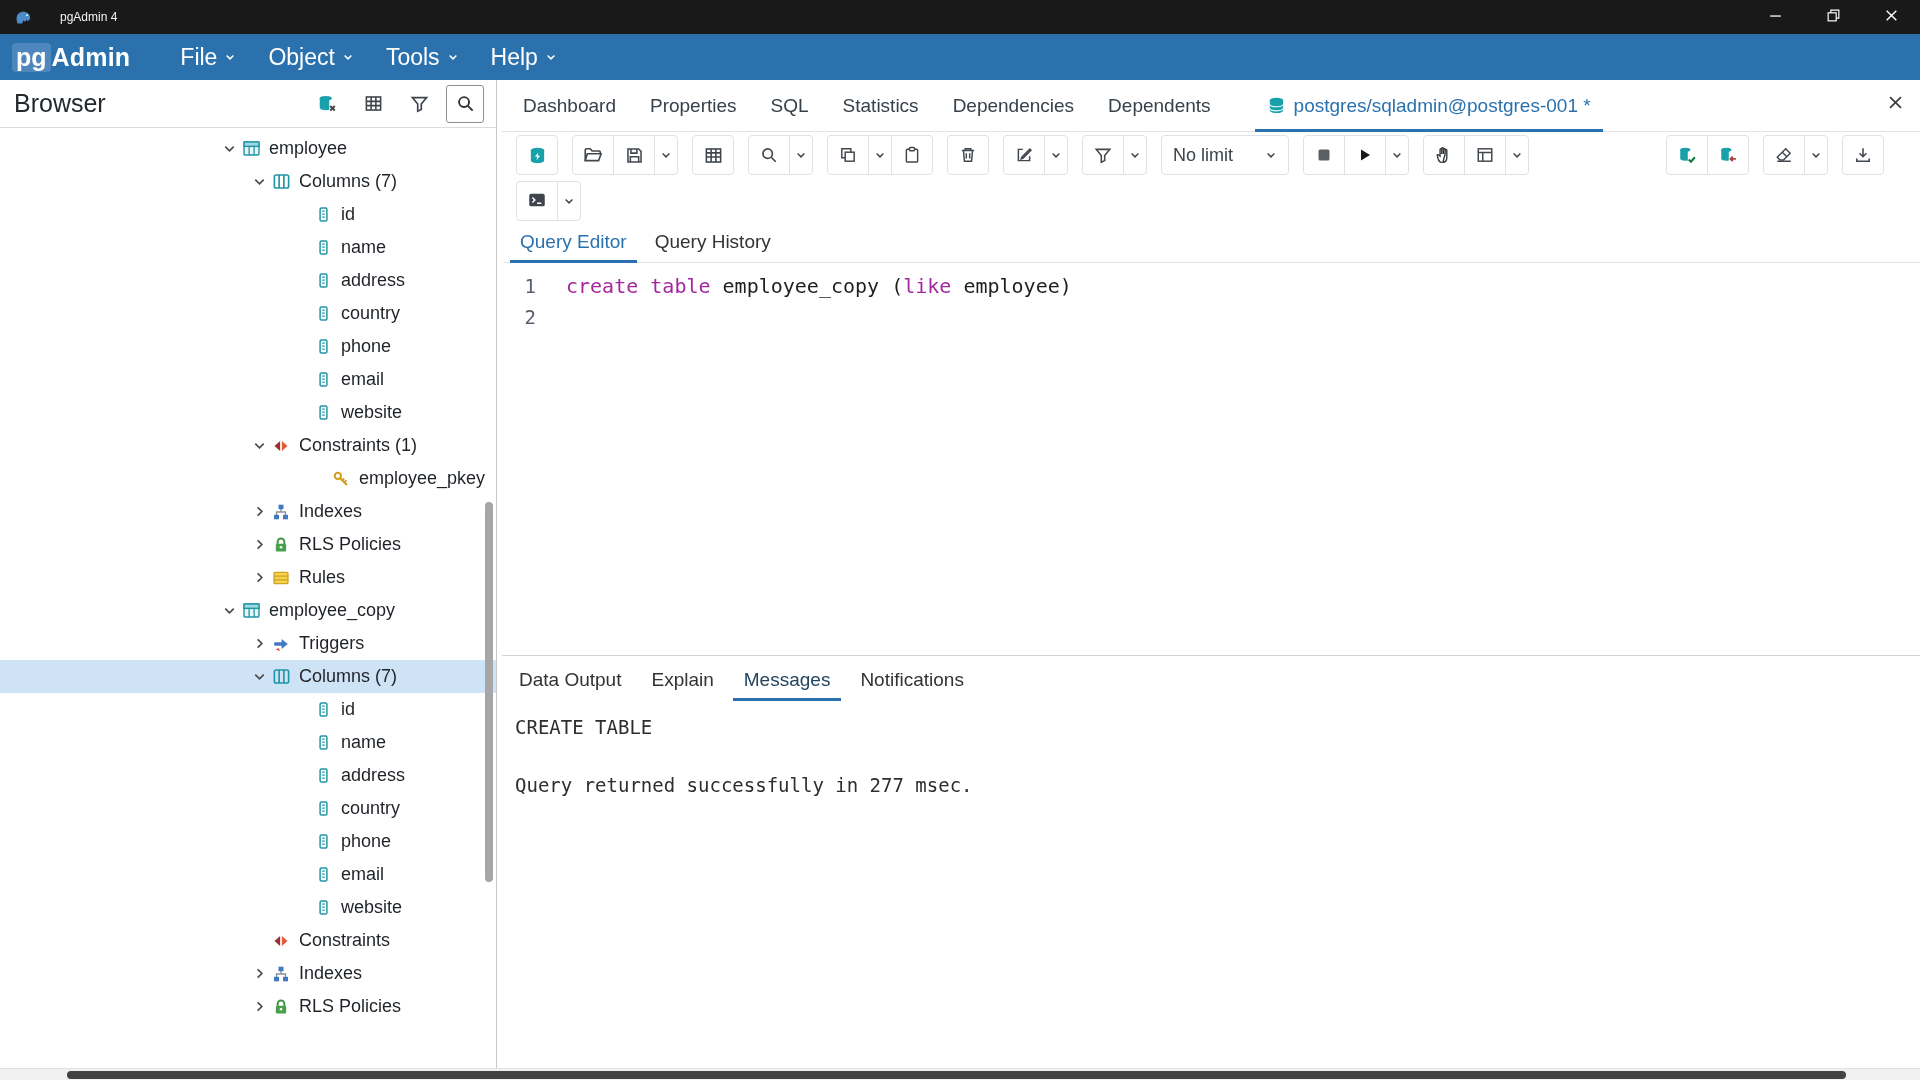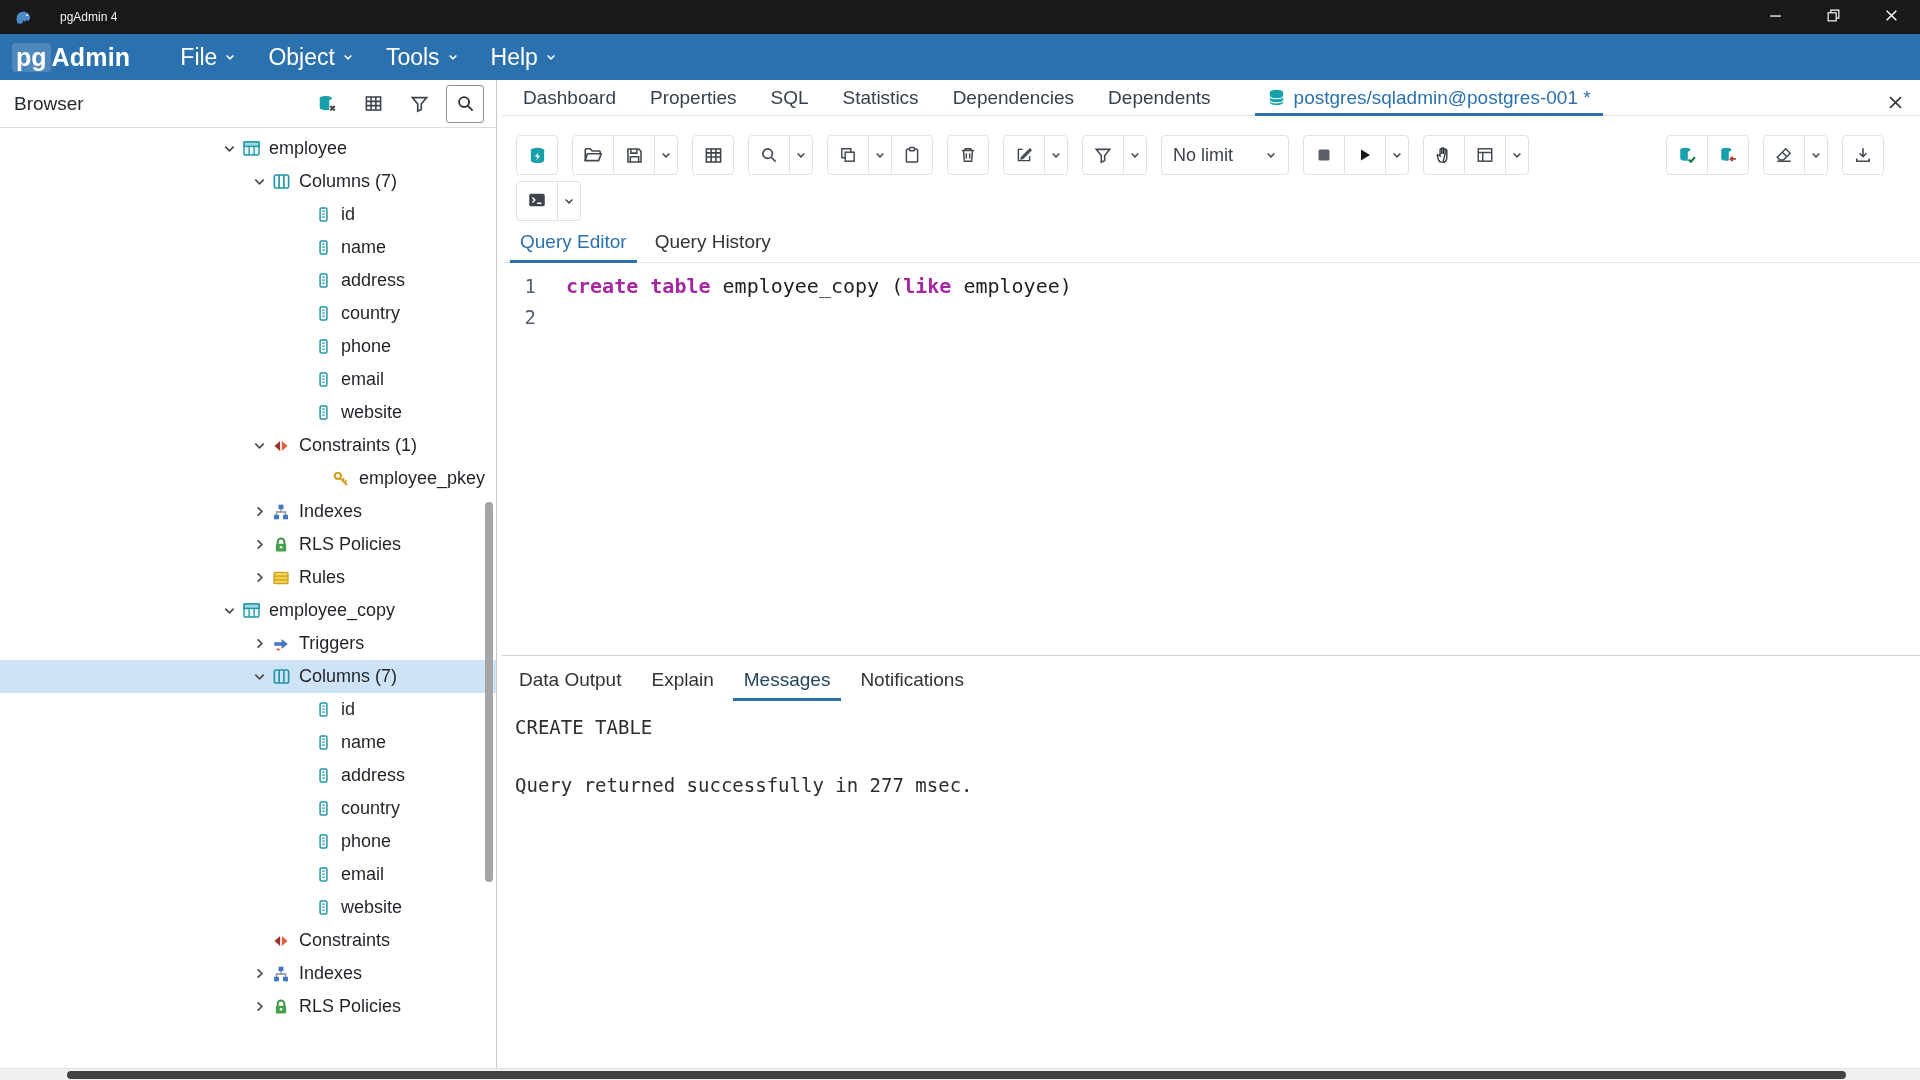--- a/index.html
+++ b/index.html
@@ -19,35 +19,35 @@
   .logo { margin:0 34px 0 12px; font-size:25px; display:flex; align-items:center; color:#fff; }
   .logo .pg { font-weight:700; background:rgba(255,255,255,.16); border-radius:4px; padding:0 4px; margin-right:1px; }
   .logo .admin { font-weight:700; letter-spacing:.2px; }
   .menubar-items { display:flex; align-items:center; height:100%; }
   .menu-item { padding:0 16px; height:100%; display:flex; align-items:center; gap:7px; font-size:23px; }
   .mcaret { display:flex; align-items:center; }
 
   
   .sidebar { position:absolute; top:80px; left:0; width:497px; height:988px; background:#fff; border-right:1px solid #c8c8c8; overflow:hidden; }
   .sidebar-header { height:48px; border-bottom:1px solid #dcdcdc; display:flex; align-items:center; padding:0 12px 0 14px; }
-  .sidebar-header .label { font-size:19px; color:#24292e; }
+  .sidebar-header .label { font-size:25px; color:#24292e; }
   .sidebar-tools { margin-left:auto; display:flex; align-items:center; gap:8px; }
   .stool { width:38px; height:38px; display:flex; align-items:center; justify-content:center; border-radius:3px; }
   .stool.boxed { border:1px solid #8f8f8f; }
   .tree { padding-top:4px; }
   .tree-row { height:33px; display:flex; align-items:center; font-size:18px; color:#1f2328; white-space:nowrap; }
   .tree-row.selected { background:#cfe3f7; }
   .chev { width:22px; height:22px; flex:0 0 22px; display:flex; align-items:center; justify-content:center; }
   .ticon { width:22px; height:22px; flex:0 0 22px; display:flex; align-items:center; justify-content:center; margin-right:7px; }
   .vscroll-thumb { position:absolute; right:3px; top:422px; width:8px; height:380px; background:#a6a6a6; border-radius:4px; }
 
   
   .main { position:absolute; top:80px; left:502px; width:1418px; height:988px; background:#fff; }
 
-  .main-tabbar { position:absolute; top:0; left:0; right:0; height:36px; display:flex; align-items:stretch; border-bottom:1px solid #dfe3e6; padding-left:4px; }
+  .main-tabbar { position:absolute; top:0; left:0; right:0; height:52px; display:flex; align-items:stretch; border-bottom:1px solid #dfe3e6; padding-left:4px; }
   .tab { display:flex; align-items:center; padding:0 17px; font-size:19px; color:#37414b; position:relative; }
   .tab.active { color:#2b71ae; margin-left:22px; }
   .tab.active::after { content:""; position:absolute; left:5px; right:5px; bottom:-1px; height:3px; background:#2b71ae; }
   .dbicon { display:flex; align-items:center; margin-right:8px; }
   .tab-close-btn { position:absolute; right:16px; top:0; height:48px; display:flex; align-items:center; }
 
   .query-toolbar { position:absolute; top:52px; left:0; right:0; height:46px; display:flex; align-items:center; padding:0 36px 0 14px; gap:14px; }
   .tgroup { display:flex; }
   .tgroup.push { margin-left:auto; }
   .tbtn { height:40px; min-width:42px; background:#fff; border:1px solid #dee2e6; display:flex; align-items:center; justify-content:center; color:#41484f; border-radius:0; }
@@ -65,21 +65,21 @@
   .editor-tabs { position:absolute; top:142px; left:2px; right:0; height:41px; display:flex; align-items:stretch; border-bottom:1px solid #e1e4e8; padding-left:2px; }
   .etab { padding:0 14px; display:flex; align-items:center; font-size:19px; color:#333; position:relative; }
   .etab.active { color:#2b71ae; }
   .etab.active::after { content:""; position:absolute; left:4px; right:4px; bottom:-1px; height:3px; background:#2b71ae; }
 
   .editor { position:absolute; top:183px; left:0; right:0; height:392px; display:flex; font-family:"DejaVu Sans Mono", monospace; font-size:20px; }
   .gutter { width:44px; padding-top:8px; }
   .gutter .ln { height:31px; line-height:31px; text-align:right; padding-right:10px; color:#58606e; font-size:19px; }
   .code { padding-top:8px; padding-left:20px; }
   .cline { height:31px; line-height:31px; white-space:pre; color:#1f1f1f; }
-  .kw { color:#a427a0; font-weight:700; }
+  .kw { color:#a427a0; font-weight:400; }
 
   .output-tabs { position:absolute; top:575px; left:0; right:0; height:48px; display:flex; align-items:stretch; border-top:1px solid #d4d4d4; padding-left:2px; }
   .otab { padding:0 15px; display:flex; align-items:center; font-size:19px; color:#333; position:relative; }
   .otab.active { color:#24455f; }
   .otab.active::after { content:""; position:absolute; left:4px; right:4px; bottom:2px; height:3px; background:#2b71ae; }
 
   .messages { position:absolute; top:623px; left:0; right:0; bottom:0; font-family:"DejaVu Sans Mono", monospace; font-size:19px; color:#2e2e2e; padding:10px 0 0 13px; }
   .msg-line { min-height:29px; line-height:29px; white-space:pre; }
 
   

